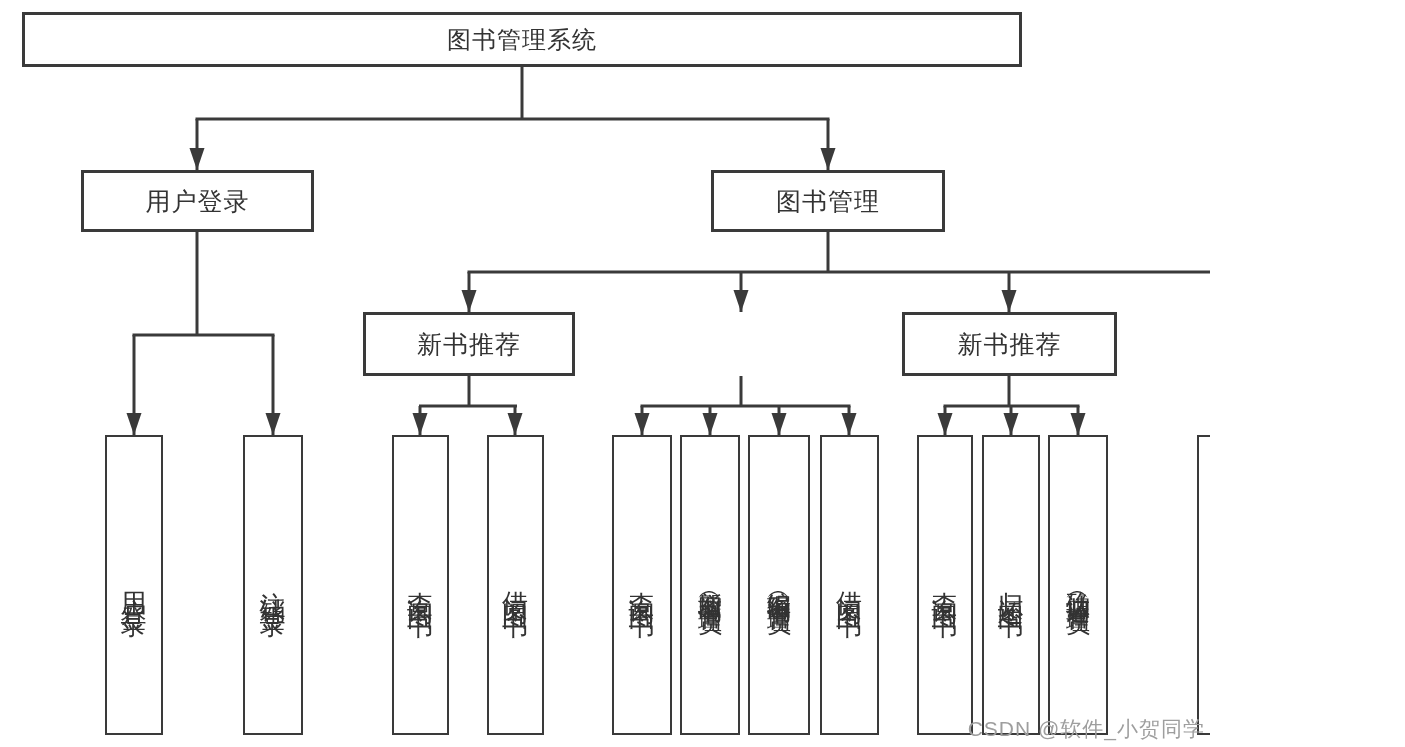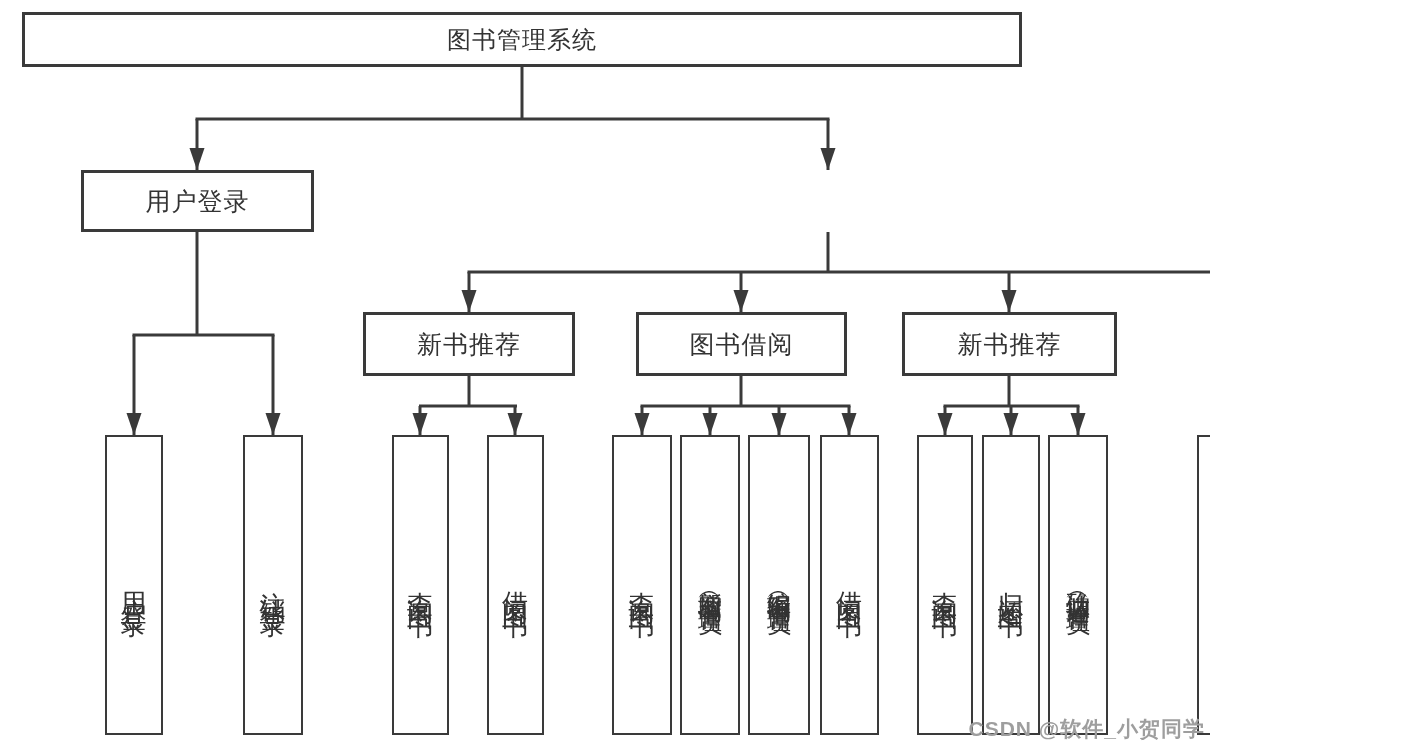--- a/index.html
+++ b/index.html
@@ -56,21 +56,20 @@
   .vtext.p29 { font-size: 24px; letter-spacing: 3px; }
   .watermark {
     position: absolute;
     right: 5px;
     bottom: 4px;
     font-size: 21px;
     color: #9e9e9e;
     z-index: 3;
     letter-spacing: 1px;
     white-space: nowrap;
-    font-weight: bold;
   }
 </style>
 </head>
 <body>
 
 <div class="canvas">
 
   <svg class="connectors" viewBox="0 0 1405 747" xmlns="http://www.w3.org/2000/svg">
     <defs>
       <marker id="arrow" markerUnits="userSpaceOnUse" markerWidth="24" markerHeight="18" refX="22" refY="9" orient="auto">
@@ -135,27 +134,27 @@
     </g>
   </svg>
 
   <div class="box root">
     <span>图书管理系统</span>
   </div>
 
   <div class="box lvl" style="left:81px;width:233px">
     <span>用户登录</span>
   </div>
+  <div class="box lvl" style="left:711px;width:234px">
+    <span>图书管理</span>
+  </div>
 
   <div class="box lvl3" style="left:363px;width:212px">
     <span>新书推荐</span>
   </div>
-  <div class="box lvl3" style="left:636px;width:211px">
-    <span>图书借阅</span>
-  </div>
   <div class="box lvl3" style="left:902px;width:215px">
     <span>新书推荐</span>
   </div>
 
   <div class="box leaf" style="left:105px;width:58px">
     <span class="vtext">用户登录</span>
   </div>
   <div class="box leaf" style="left:243px;width:60px">
     <span class="vtext">注销登录</span>
   </div>

